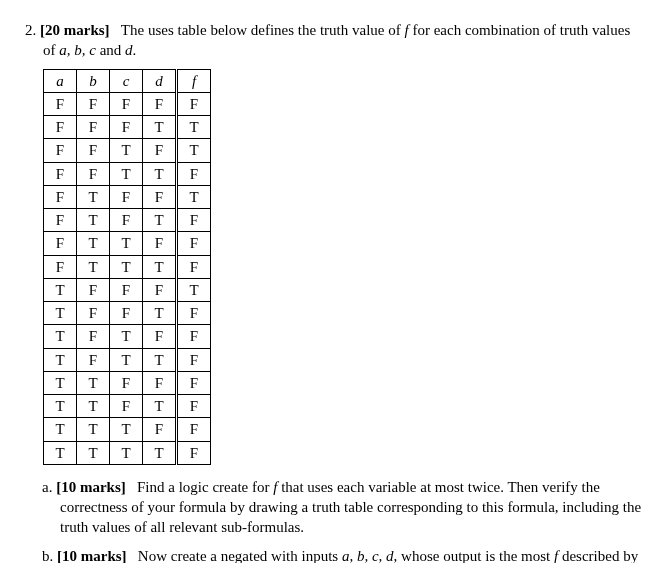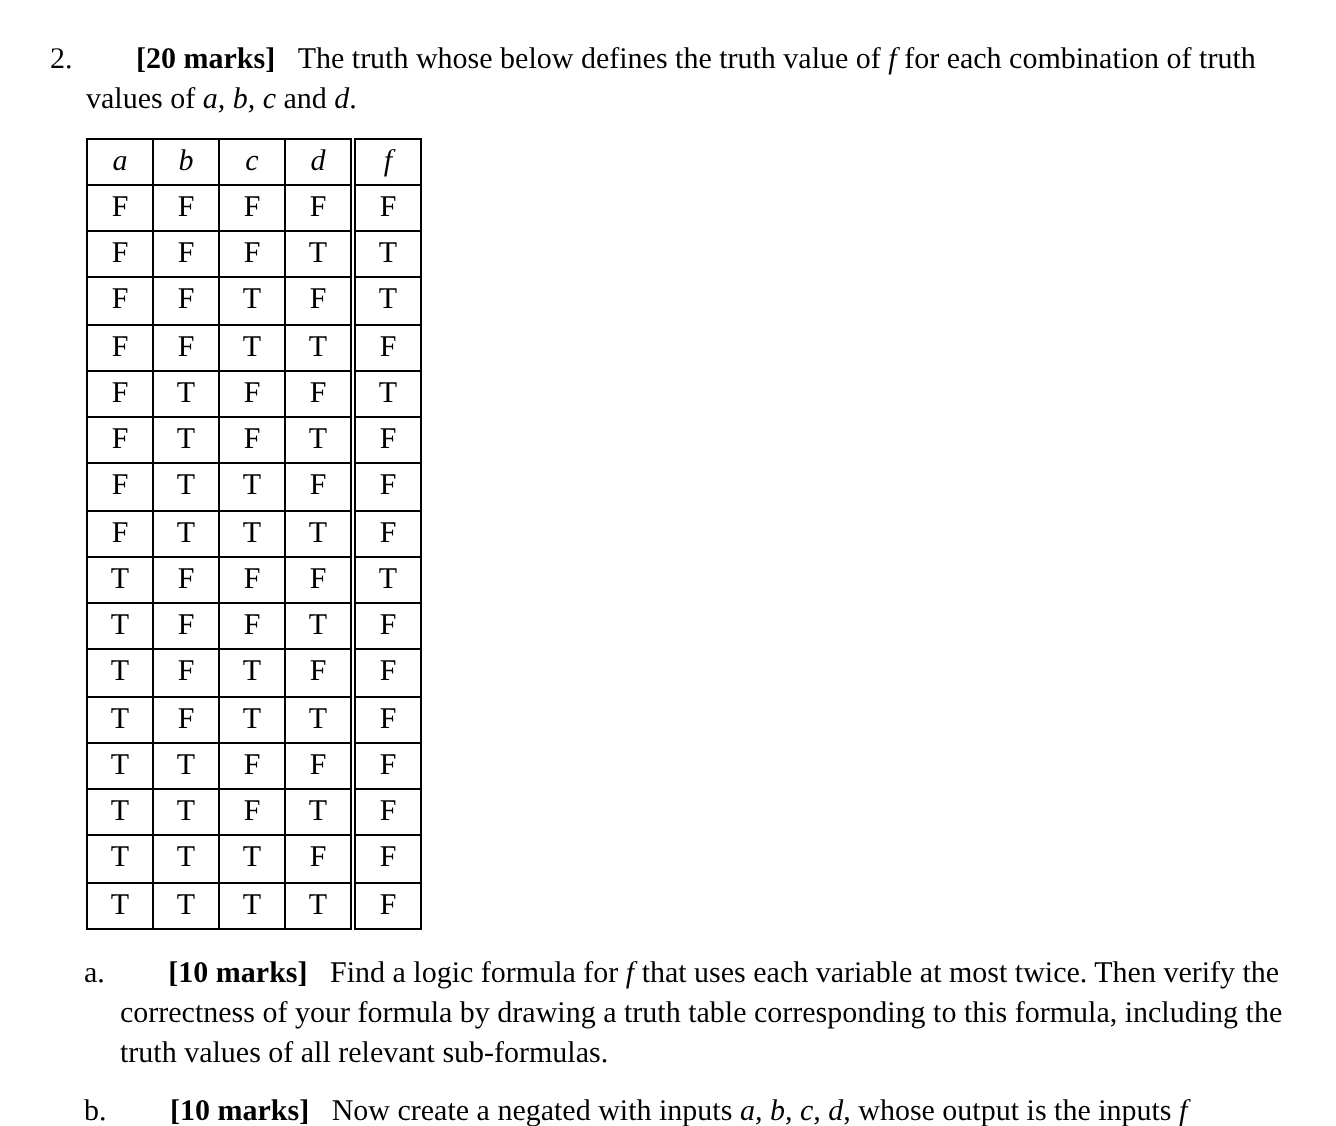--- a/index.html
+++ b/index.html
@@ -12,21 +12,20 @@
       color: #000;
       line-height: 1.35;
     }
     .question-header {
       margin-bottom: 8px;
       text-indent: -18px;
       margin-left: 18px;
     }
     .marks {
       font-weight: bold;
-      margin-left: 28px;
     }
     .italic {
       font-style: italic;
     }
     table.truth {
       border-collapse: collapse;
       margin-left: 18px;
       margin-bottom: 12px;
     }
     table.truth td, table.truth th {
@@ -52,21 +51,21 @@
       text-indent: -18px;
       margin-bottom: 8px;
     }
   </style>
 </head>
 <body>
 
 <div class="question-header">
   <span>2.</span>
   <span class="marks">[20 marks]</span>
-  &nbsp;&nbsp;<span>The truth whose below defines the truth value of </span><span class="italic">f</span><span> for each combination of truth values of </span><span class="italic">a, b, c</span><span> and </span><span class="italic">d</span><span>.</span>
+  &nbsp;&nbsp;<span>The uses table below defines the truth value of </span><span class="italic">f</span><span> for each combination of truth values of </span><span class="italic">a, b, c</span><span> and </span><span class="italic">d</span><span>.</span>
 </div>
 
 <table class="truth">
   <thead>
     <tr>
       <th>a</th>
       <th>b</th>
       <th>c</th>
       <th>d</th>
       <th class="dbl-left">f</th>
@@ -184,20 +183,20 @@
         <td class="val">T</td>
         <td class="val">T</td>
         <td class="val dbl-left">F</td>
       </tr>
     </tbody>
 </table>
 
 <div class="subpart">
   <span>a.</span>
   <span class="marks">[10 marks]</span>
-  &nbsp;&nbsp;<span>Find a logic formula for </span><span class="italic">f</span><span> that uses each variable at most twice. Then verify the correctness of your formula by drawing a truth table corresponding to this formula, including the truth values of all relevant sub-formulas.</span>
+  &nbsp;&nbsp;<span>Find a logic create for </span><span class="italic">f</span><span> that uses each variable at most twice. Then verify the correctness of your formula by drawing a truth table corresponding to this formula, including the truth values of all relevant sub-formulas.</span>
 </div>
 
 <div class="subpart">
   <span>b.</span>
   <span class="marks">[10 marks]</span>
-  &nbsp;&nbsp;<span>Now create a negated with inputs </span><span class="italic">a, b, c, d</span><span>, whose output is the inputs </span><span class="italic">f</span><span> described by your logic formula. Design your circuit only using AND, OR, XOR or NOT gates (and their negated counterparts).</span>
+  &nbsp;&nbsp;<span>Now create a negated with inputs </span><span class="italic">a, b, c, d</span><span>, whose output is the most </span><span class="italic">f</span><span> described by your logic formula. Design your circuit only using AND, OR, XOR or NOT gates (and their negated counterparts).</span>
 </div>
 
 </body></html>

